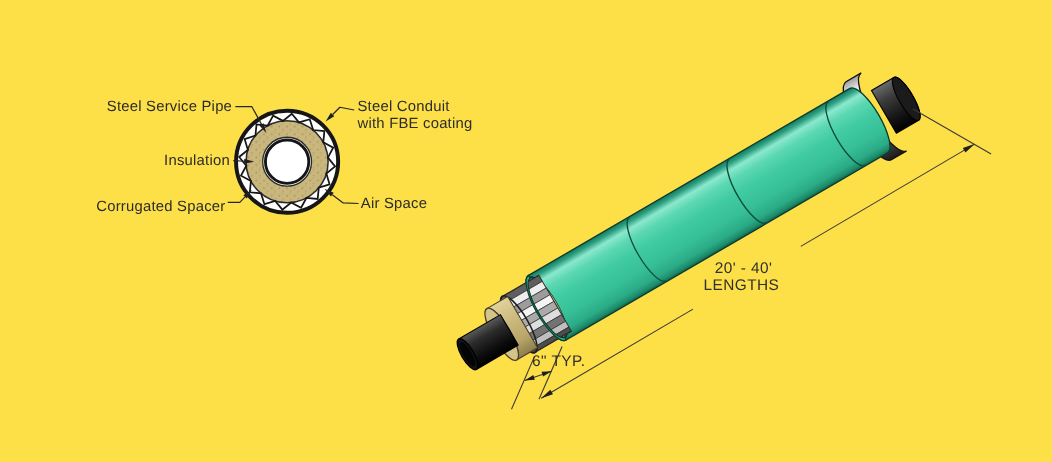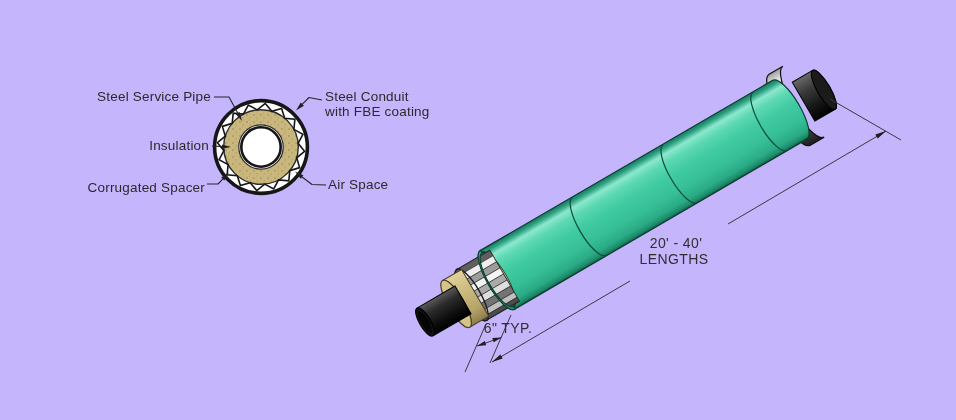--- a/index.html
+++ b/index.html
@@ -1,16 +1,16 @@
 <!DOCTYPE html>
 <html><head>
 <meta charset="utf-8">
 <style>
   html,body{margin:0;padding:0;background:#ffffff;}
-  .stage{width:956px;height:420px;position:relative;background:#c4b5fd;overflow:hidden;}
+  .stage{width:956px;height:420px;position:relative;background:#fde047;overflow:hidden;}
   svg{display:block;}
   text{font-family:"Liberation Sans",sans-serif;fill:#2b2b2b;}
   .lbl{font-size:13.5px;letter-spacing:.2px;}
   .dim{font-size:14px;letter-spacing:.4px;fill:#2f2f2f;}
   .leader{stroke:#262626;stroke-width:1.1;fill:none;stroke-linejoin:round;}
   .dimline{stroke:#3a3a3a;stroke-width:1;fill:none;}
   .arrow{fill:#1f1f1f;stroke:none;}
 </style>
 </head>
 <body>

